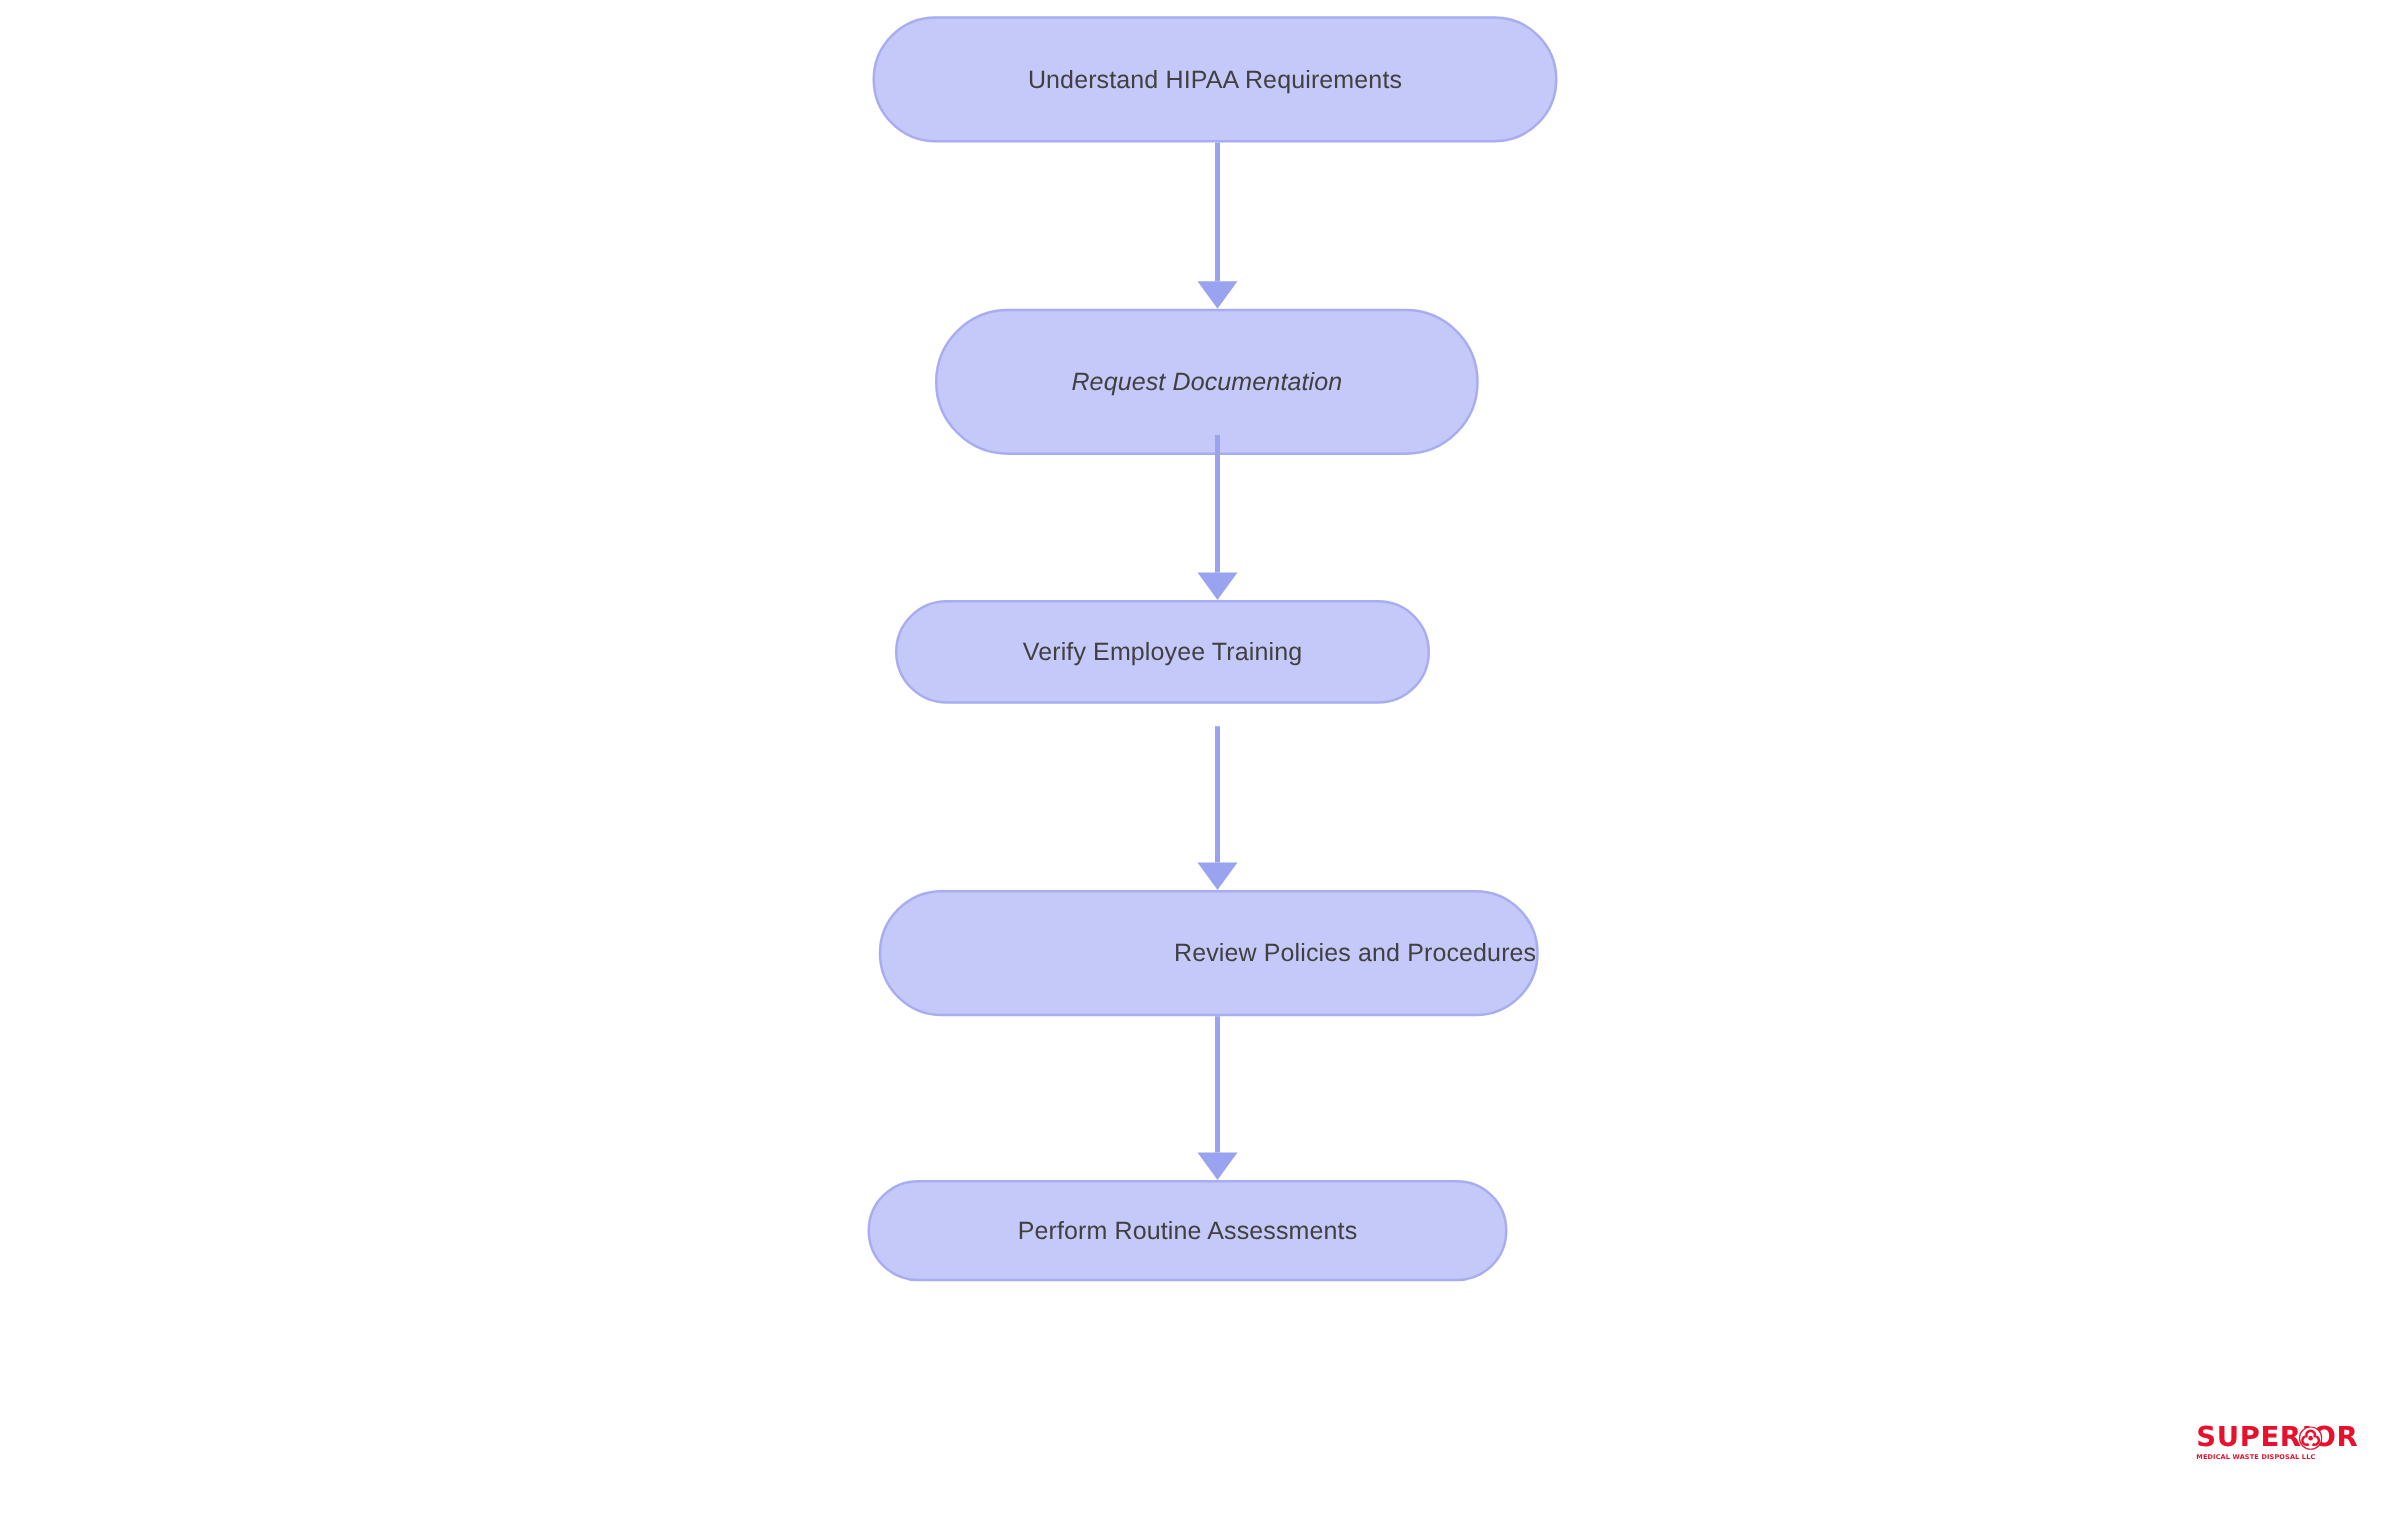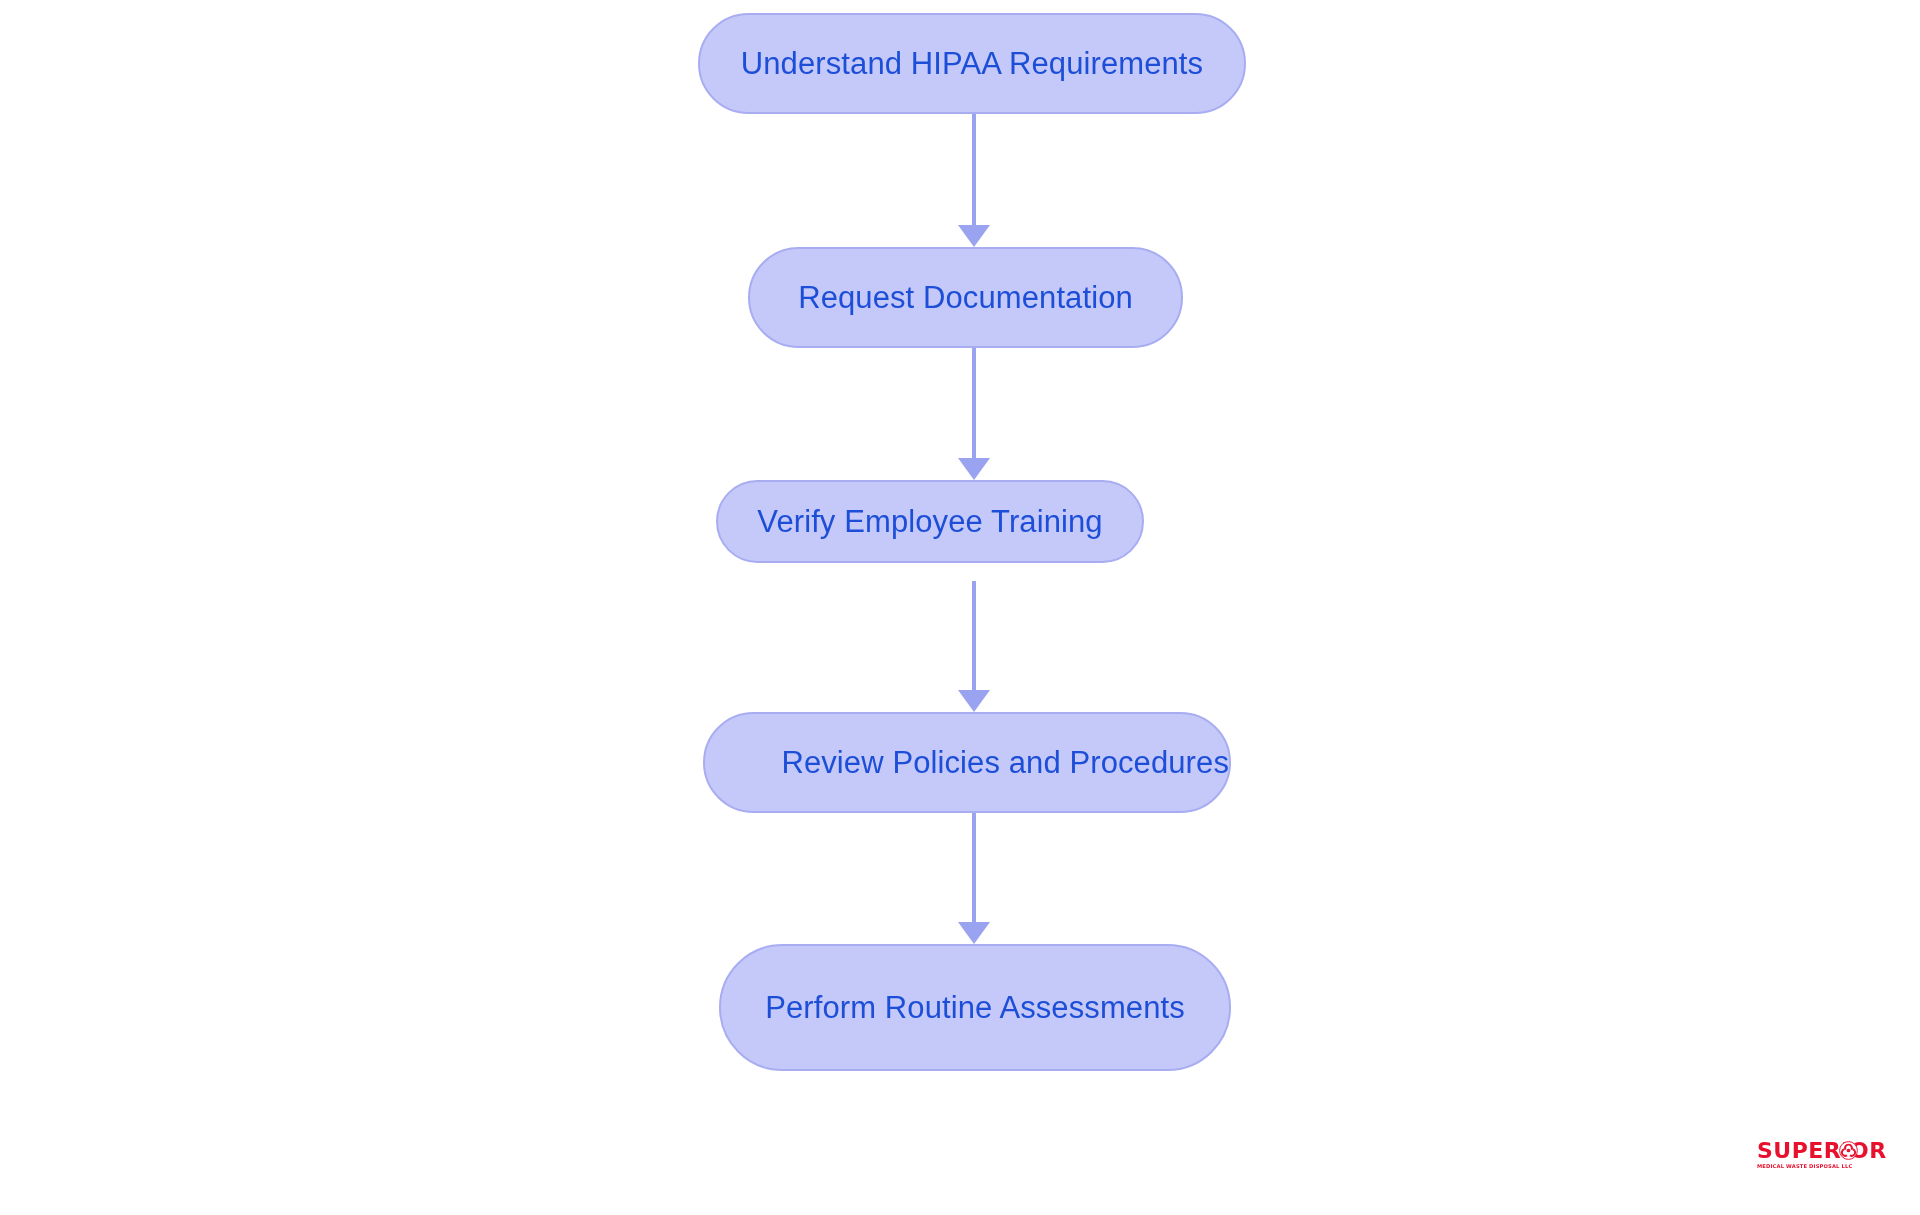--- a/index.html
+++ b/index.html
@@ -41,33 +41,33 @@
     border-radius: 999px;
     display: flex;
     align-items: center;
     justify-content: center;
     color: #3033d6;
     white-space: nowrap;
   }
 
   .flow-node .node-label {
     font-family: "Liberation Sans", sans-serif;
-    font-size: 31px;
+    font-size: 20px;
     font-weight: 400;
     letter-spacing: 0.1px;
-    color: #1d4ed8;
+    color: #404040;
     line-height: 1;
   }
 
   
   #node-0 { left: 698px;  top: 13px;   width: 548px; height: 101px; }
-  #node-1 { left: 748px;  top: 247px;  width: 435px; height: 101px; }
+  #node-1 { left: 748px;  top: 247px;  width: 435px; height: 117px; font-style: italic; }
   #node-2 { left: 716px;  top: 480px;  width: 428px; height: 83px; }
   #node-3 { left: 703px;  top: 712px;  width: 528px; height: 101px; justify-content: flex-end; }
-  #node-4 { left: 719px;  top: 944px;  width: 512px; height: 127px; }
+  #node-4 { left: 694px;  top: 944px;  width: 512px; height: 81px; }
 
   
   .connector {
     position: absolute;
     left: 958px;
     width: 32px;
   }
   .connector .conn-line {
     position: absolute;
     left: 14px;

